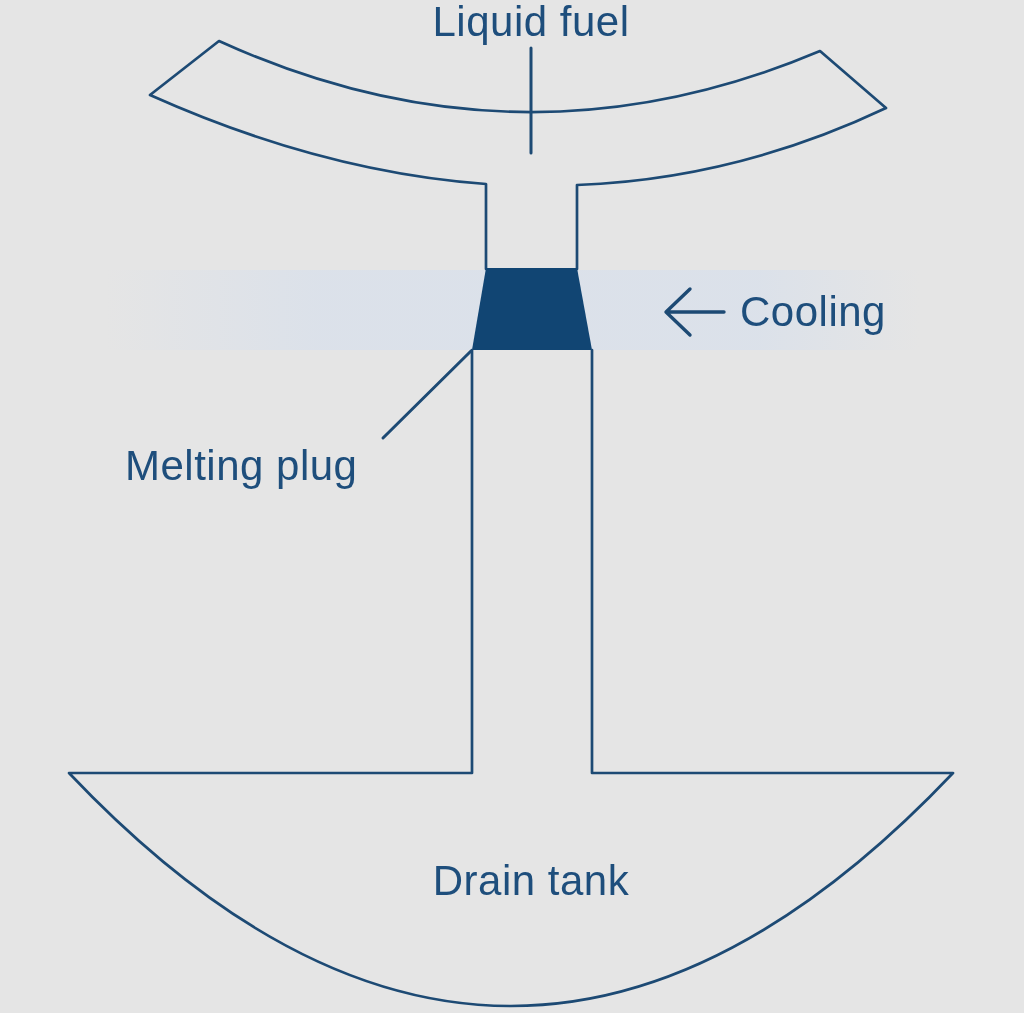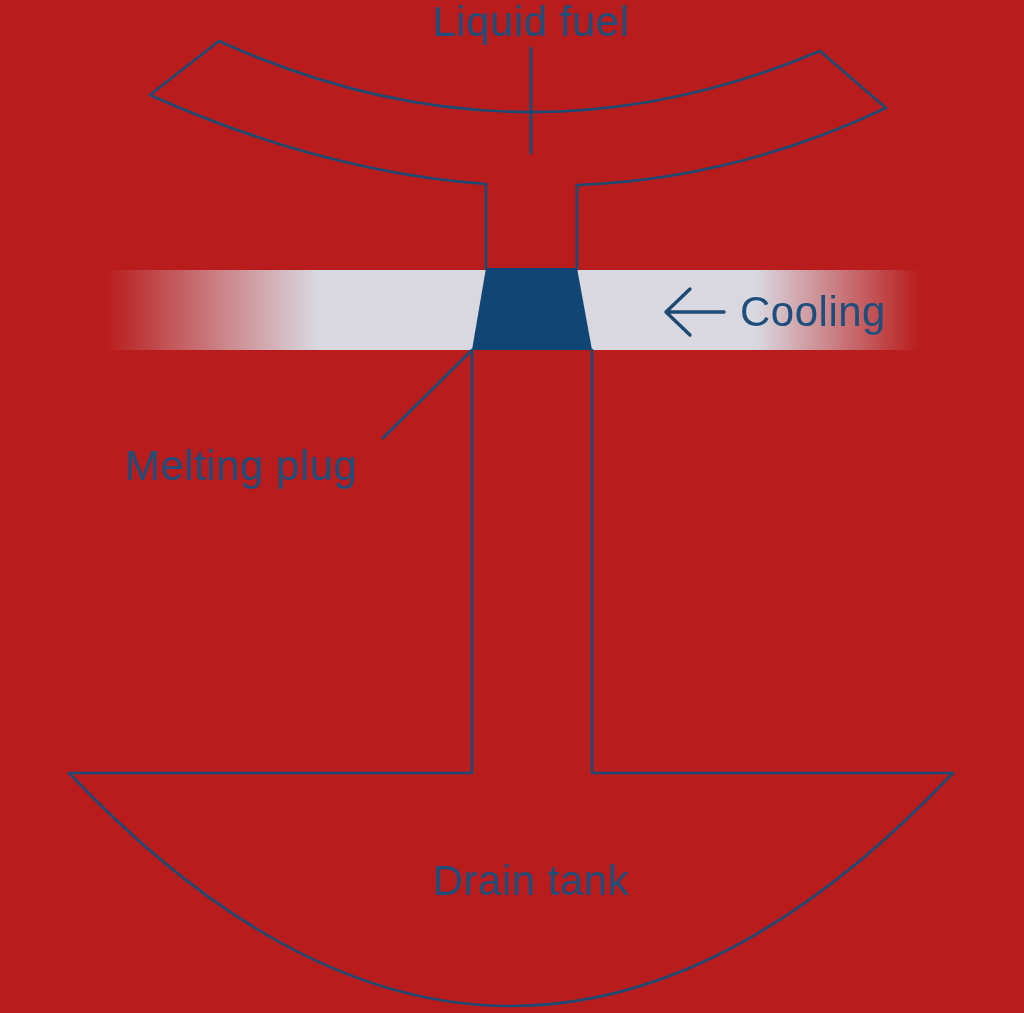--- a/index.html
+++ b/index.html
@@ -5,21 +5,21 @@
   html, body {
     margin: 0;
     padding: 0;
     background: #ffffff;
     font-family: "Liberation Sans", "DejaVu Sans", sans-serif;
   }
   .stage {
     position: relative;
     width: 1024px;
     height: 1013px;
-    background: #b91c1c;
+    background: #e5e5e5;
     overflow: hidden;
   }
   svg { display: block; }
   .outline {
     fill: none;
     stroke: #1d4a74;
     stroke-width: 2.7;
     stroke-linecap: round;
     stroke-linejoin: round;
   }

